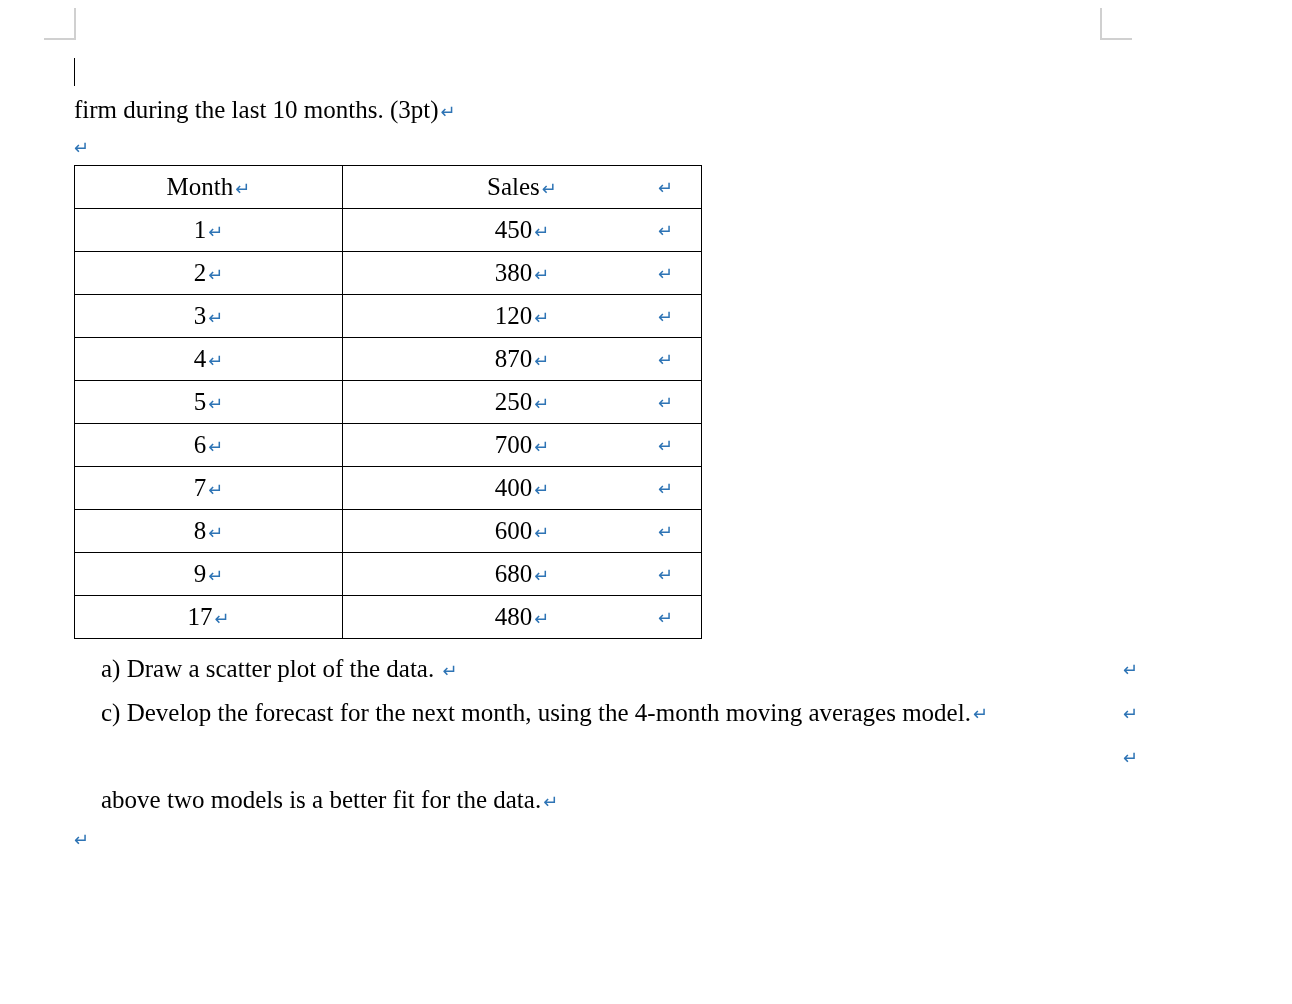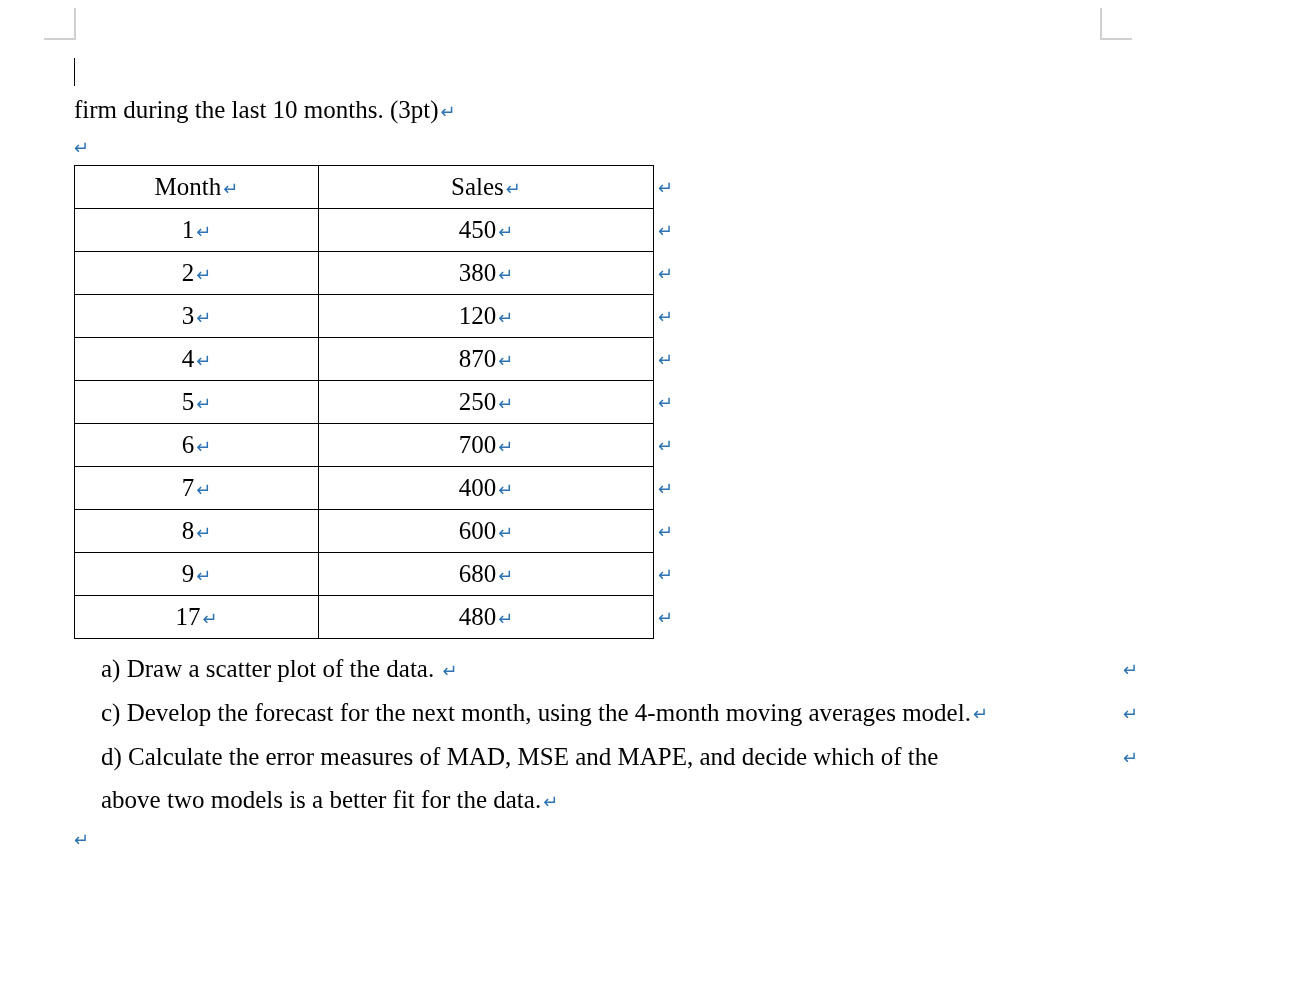--- a/index.html
+++ b/index.html
@@ -60,21 +60,21 @@
       color: #2e74b5;
       margin-bottom: 4px;
     }
     table {
       border-collapse: collapse;
       margin-bottom: 8px;
     }
     td {
       border: 1.5px solid #000;
       text-align: center;
-      padding: 4px 4px;
+      padding: 4px 16px;
       font-size: 25px;
       vertical-align: middle;
       height: 34px;
     }
     td.c1 { width: 235px; }
     td.c2 { width: 326px; }
     .subq {
       line-height: 1.75;
       position: relative;
       margin-left: 27px;
@@ -153,21 +153,20 @@
 
   <div class="subq">
     <span>a) Draw a scatter plot of the data. </span><span class="pilcrow">↵</span>
     <span class="pilcrow-float" style="top:8px;">↵</span>
   </div>
   <div class="subq">
     <span>c) Develop the forecast for the next month, using the 4-month moving averages model.</span><span class="pilcrow">↵</span>
     <span class="pilcrow-float" style="top:8px;">↵</span>
   </div>
   <div class="subq">
-    <span>d) Calculate the error measures of MAD, MSE and MAPE, and decide which of the</span>
     <span class="pilcrow-float" style="top:8px;">↵</span><br>
     <span>above two models is a better fit for the data.</span><span class="pilcrow">↵</span>
   </div>
 
   <div class="empty-para" style="margin-top:6px;"><span>↵</span></div>
 </div>
 
 <div id="row-marks-layer">
     <span style="position: absolute; left: 658px; top: 177.188px; font-family: Arial, sans-serif; font-size: 18px; color: rgb(46, 116, 181);">↵</span>
     <span style="position: absolute; left: 658px; top: 220.188px; font-family: Arial, sans-serif; font-size: 18px; color: rgb(46, 116, 181);">↵</span>

